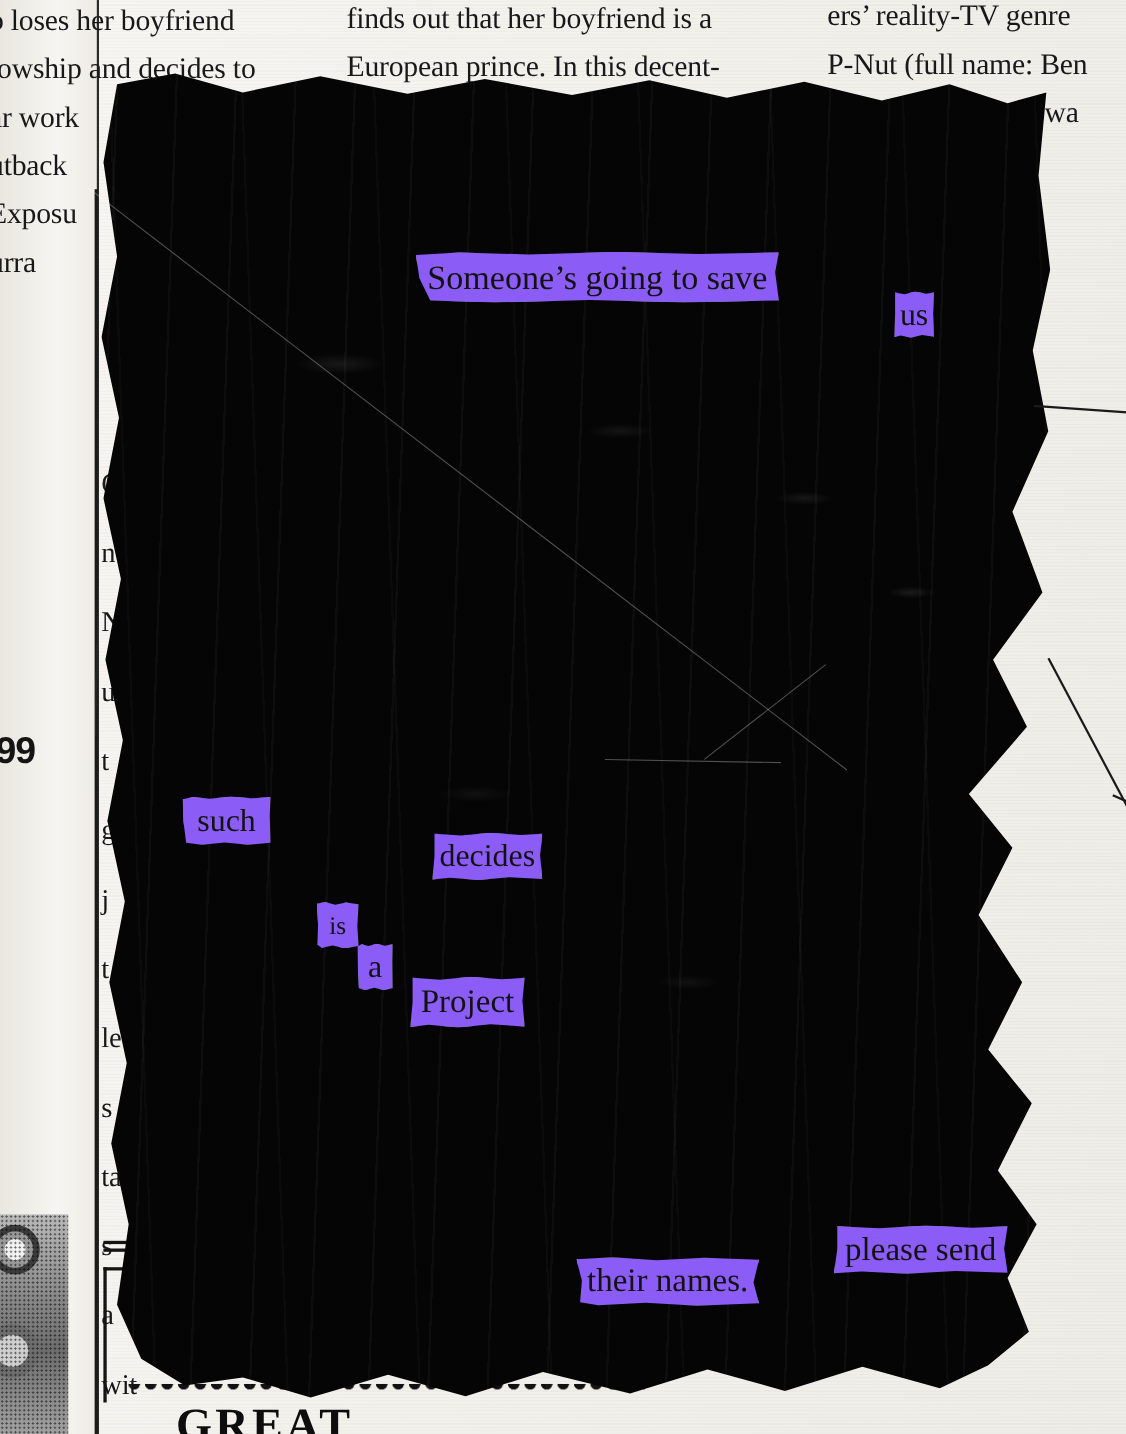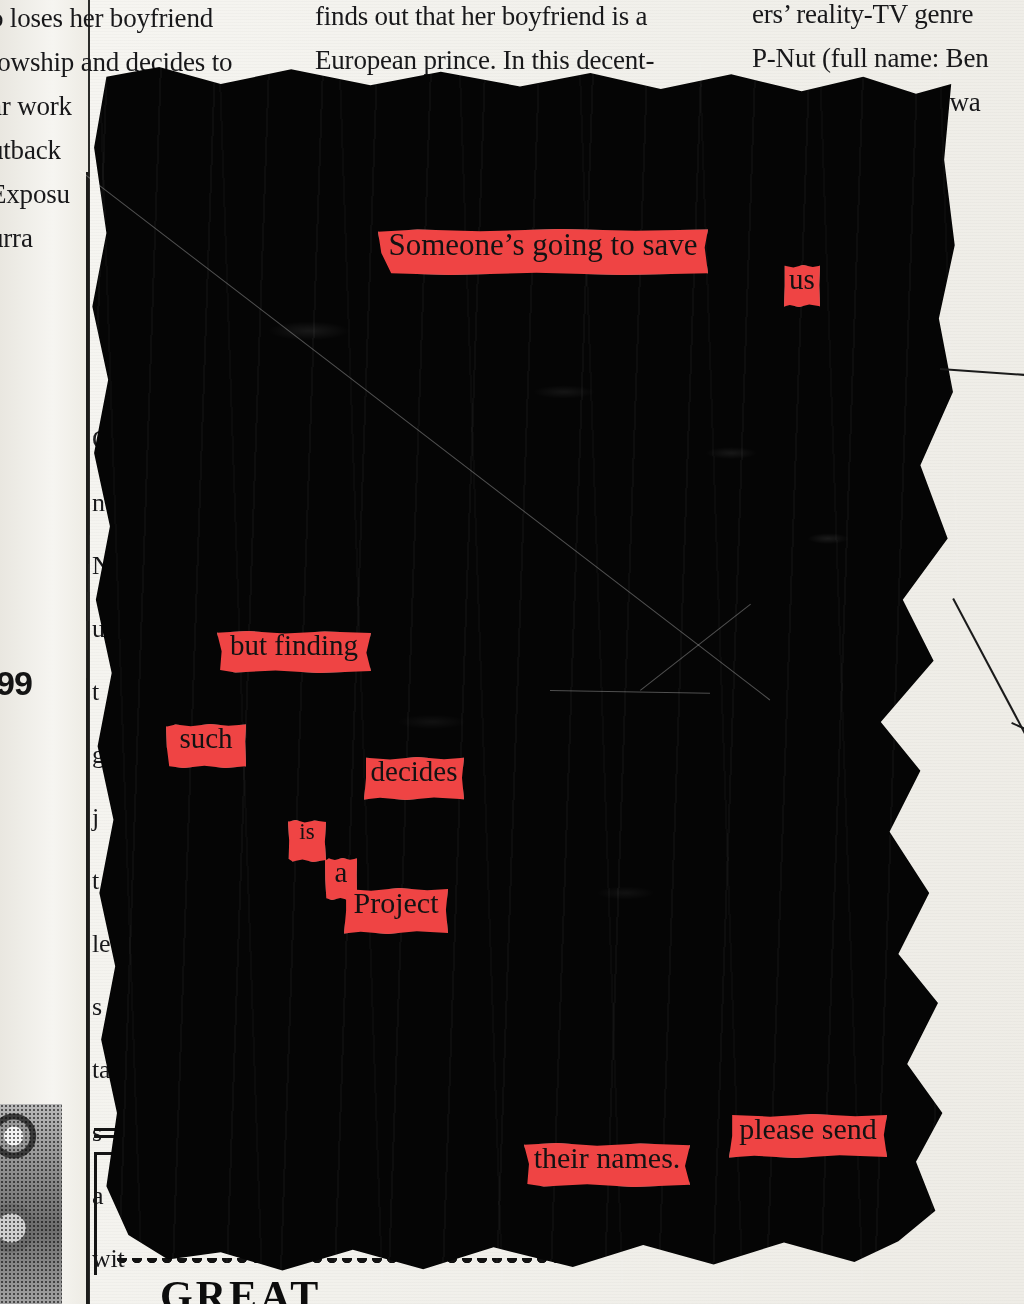--- a/index.html
+++ b/index.html
@@ -176,32 +176,33 @@
   
   .pen-line {
     position: absolute;
     background: #1a1a1a;
     transform-origin: 0 0;
   }
 
   
   .chip {
     position: absolute;
-    background: #ef4444;
+    background: #8b5cf6;
     color: #121212;
     font-family: "Liberation Serif", serif;
     font-size: 30px;
     line-height: 1;
     display: flex;
+    align-items: center;
     justify-content: center;
     white-space: nowrap;
     box-shadow: 0 0 0 1px rgba(250,250,245,0.55);
   }
   .chip.t1 { clip-path: polygon(0% 6%, 12% 1%, 31% 5%, 55% 0%, 78% 4%, 100% 1%, 99% 40%, 100% 96%, 74% 100%, 48% 95%, 22% 100%, 4% 96%, 1% 52%); }
-  .chip.t2 { clip-path: polygon(2% 2%, 26% 6%, 53% 0%, 80% 5%, 100% 2%, 98% 48%, 100% 98%, 70% 94%, 42% 100%, 16% 95%, 0% 99%, 2% 50%); }
+  .chip.t2 { clip-path: polygon(2% 2%, 26% 6%, 53% 0%, 80% 5%, 100% 2%, 98% 48%, 100% 98%, 70% 94%, 42% 100%, 16% 95%, 0% 99%, 2% 50%); margin-left: 29px; }
   .chip.t3 { clip-path: polygon(0% 4%, 20% 0%, 44% 6%, 70% 1%, 100% 5%, 97% 52%, 100% 95%, 66% 100%, 38% 94%, 12% 99%, 2% 93%, 3% 48%); }
 </style>
 </head>
 <body>
 
 <div id="page">
 
   <div class="paper"></div>
   <div class="page-edge-left"></div>
   <div class="gutter-rule"></div>
@@ -265,23 +266,20 @@
   <div class="pen-line" style="left:1012px; top:722px; width:60px; height:2px; transform:rotate(24deg);"></div>
 
   <div class="chip t1" style="left:378px; top:229px; width:330px; height:46px; font-size:31px;">
     <span>Someone’s going to save</span>
   </div>
 
   <div class="chip t2" style="left:784px; top:265px; width:36px; height:42px; font-size:29px;">
     <span>us</span>
   </div>
 
-  <div class="chip t3" style="left:217px; top:631px; width:154px; height:42px; font-size:29px;">
-    <span>but finding</span>
-  </div>
 
   <div class="chip t1" style="left:166px; top:724px; width:80px; height:44px; font-size:29px;">
     <span>such</span>
   </div>
 
   <div class="chip t2" style="left:364px; top:757px; width:100px; height:43px; font-size:29px;">
     <span>decides</span>
   </div>
 
   <div class="chip t3" style="left:288px; top:820px; width:38px; height:42px; font-size:23px;">

